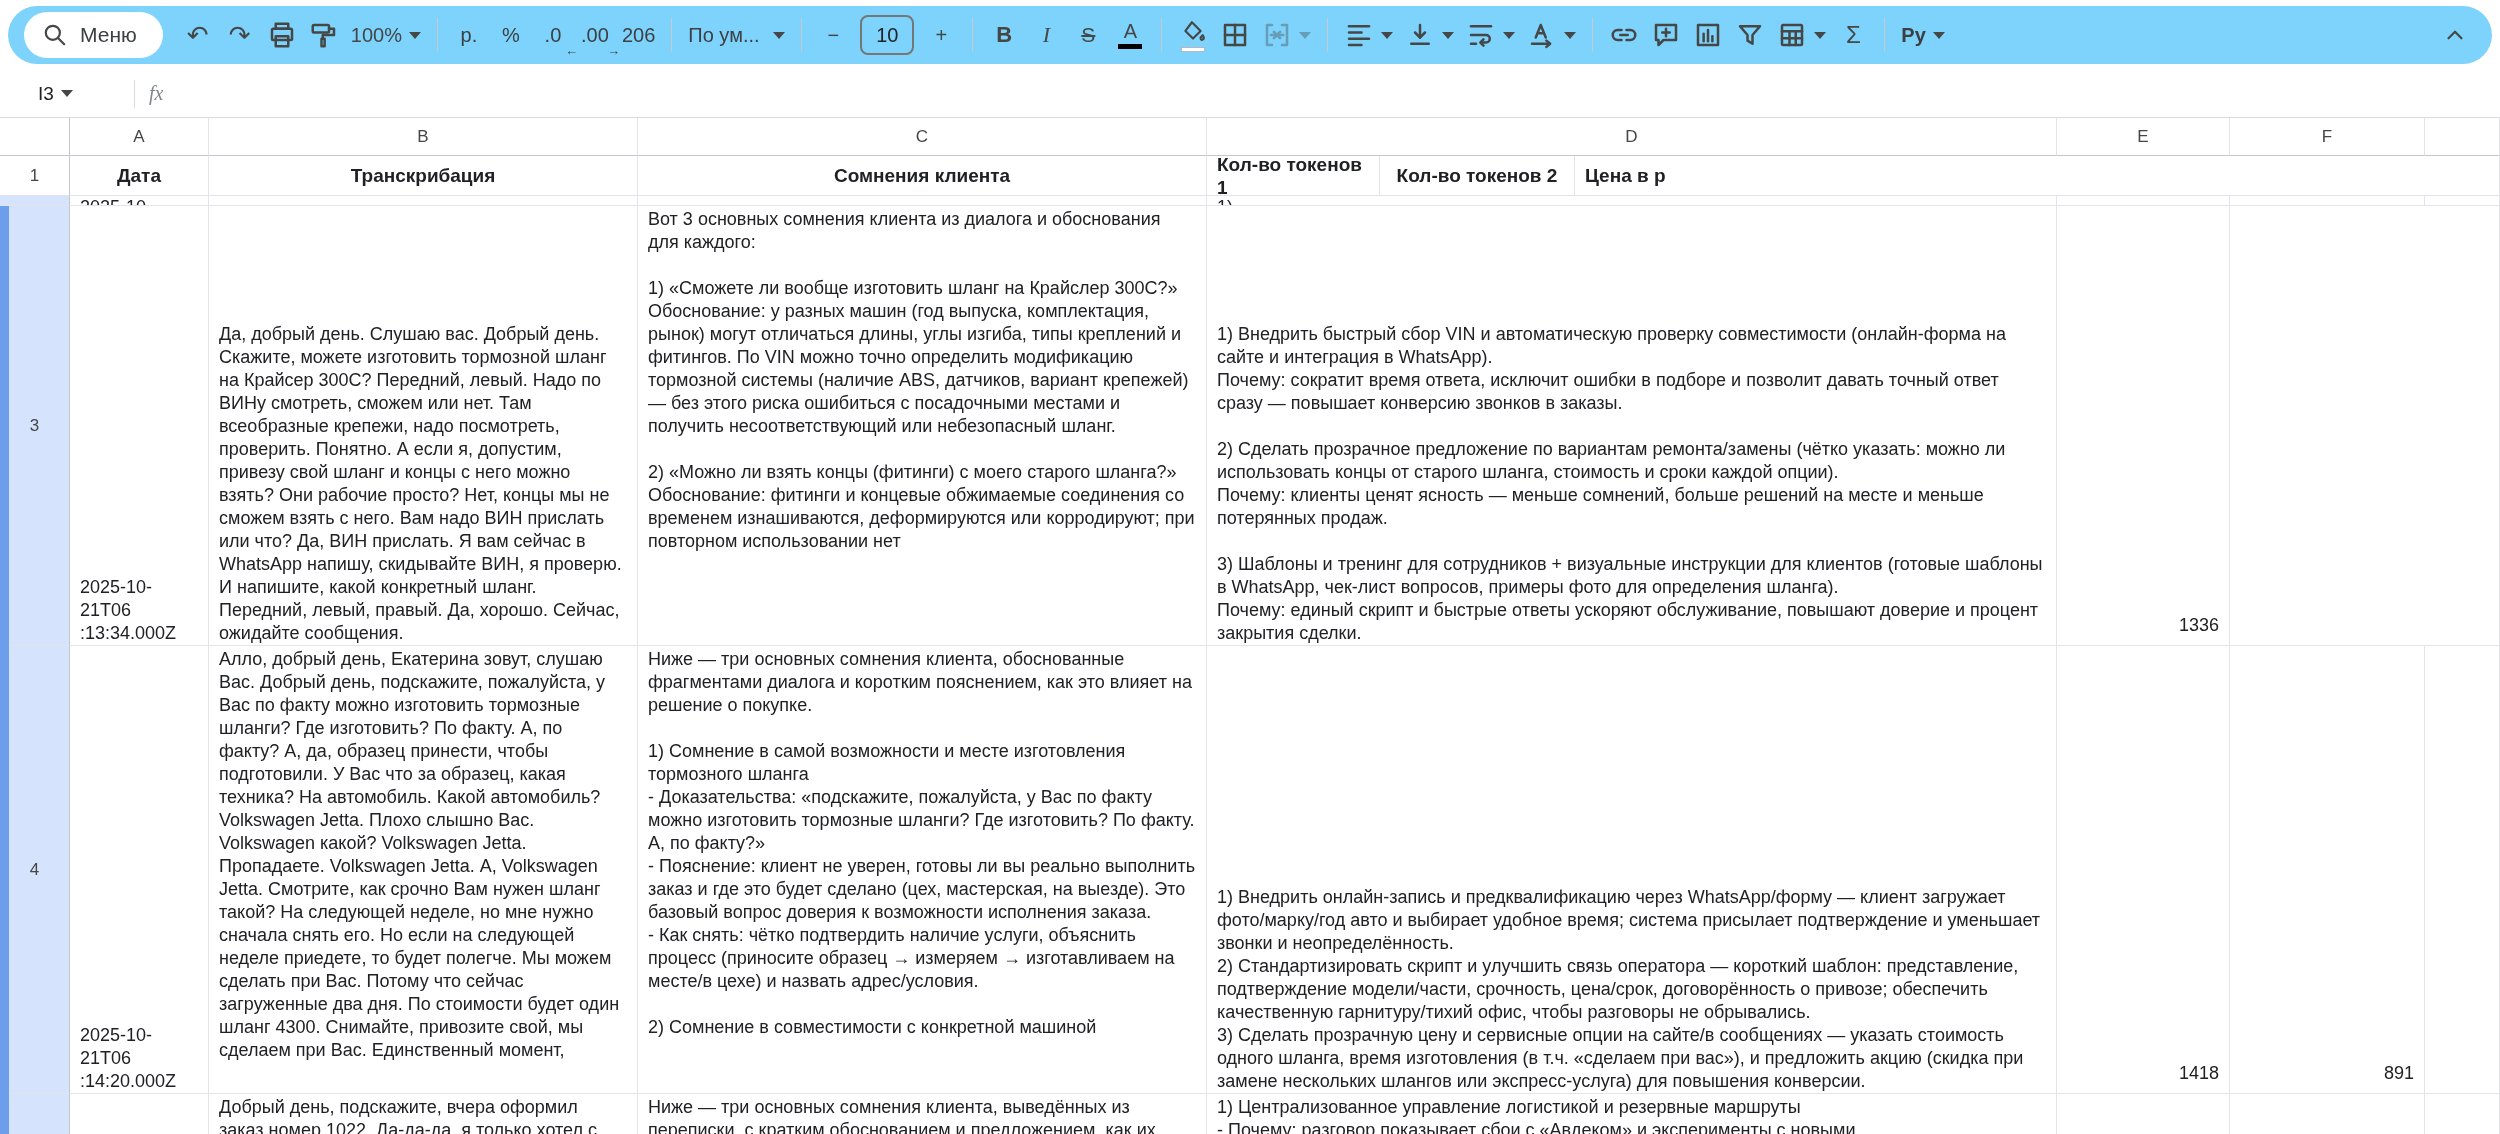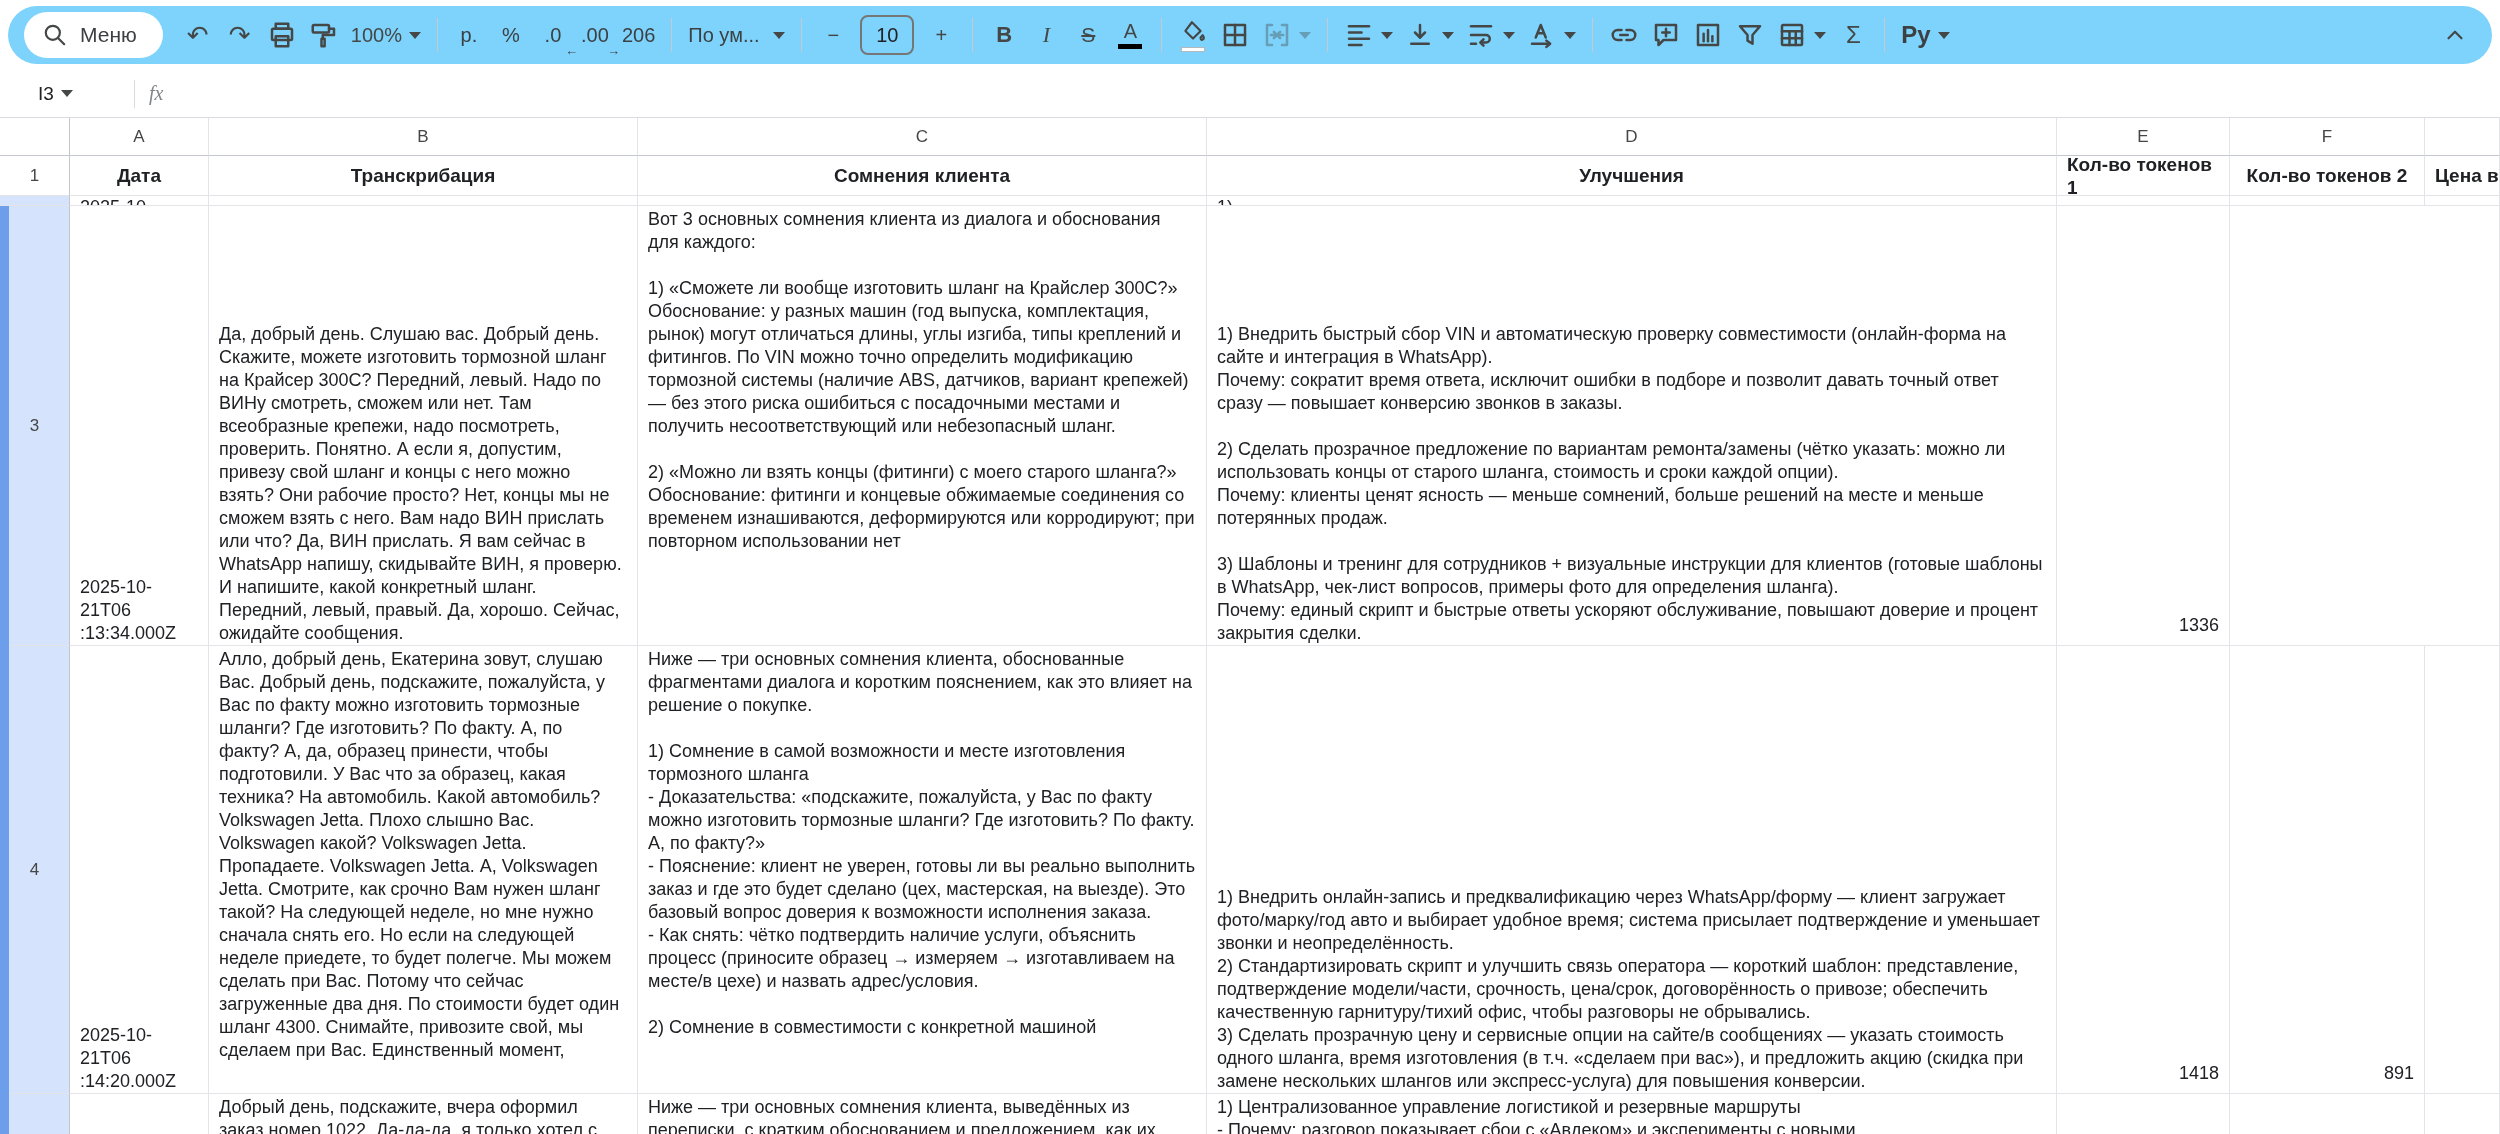--- a/index.html
+++ b/index.html
@@ -28,21 +28,21 @@
              display:flex; align-items:center; justify-content:center; font-size:20px;
              margin:0 6px; background:transparent; }
   .bold { font-weight:bold; font-size:22px; }
   .italic { font-style:italic; font-size:22px; font-family:"Liberation Serif", serif; }
   .strike { text-decoration:line-through; font-size:21px; }
   .acolor { display:flex; flex-direction:column; align-items:center; line-height:1; }
   .acolor .bar { width:24px; height:5px; background:#000; margin-top:3px; }
   .bucket .bar { width:24px; height:5px; background:#fff; border:1px solid #b5b8bd; margin-top:2px; }
   .disabled { opacity:.38; }
   .sigma { font-size:24px; }
-  .lang { font-size:24px; font-weight:bold; color:#3c4043; }
+  .lang { font-size:20px; font-weight:bold; color:#3c4043; }
   .collapse { margin-left:auto; }
   svg.ic { stroke:#444746; fill:none; stroke-width:2; stroke-linecap:round; stroke-linejoin:round; }
   .arrowglyph { font-size:26px; line-height:1; }
 
   
   .fbar { position:absolute; top:70px; left:0; width:2500px; height:48px; background:#fff;
           border-bottom:1px solid #d7dade; display:flex; align-items:center; }
   .namebox { width:128px; padding-left:38px; display:flex; align-items:center; font-size:19px;
              color:#202124; height:100%; }
   .fdiv { width:1px; height:28px; background:#d7dade; margin:0 14px 0 6px; }
@@ -305,21 +305,20 @@
     <div class="cell cE">E</div>
     <div class="cell cF">F</div>
     <div class="cell cG"></div>
   </div>
 
   <div class="grow hrow">
     <div class="rh">1</div>
     <div class="cell cA">Дата</div>
     <div class="cell cB">Транскрибация</div>
     <div class="cell cC">Сомнения клиента</div>
-    <div class="cell cD">Улучшения</div>
     <div class="cell cE">Кол-во токенов 1</div>
     <div class="cell cF">Кол-во токенов 2</div>
     <div class="cell cG hg">Цена в р</div>
   </div>
 
   <div class="grow sliver">
     <div class="rh rh-sel"></div>
     <div class="cell cA">2025-10-21T06</div>
     <div class="cell cB"></div>
     <div class="cell cC"></div>

